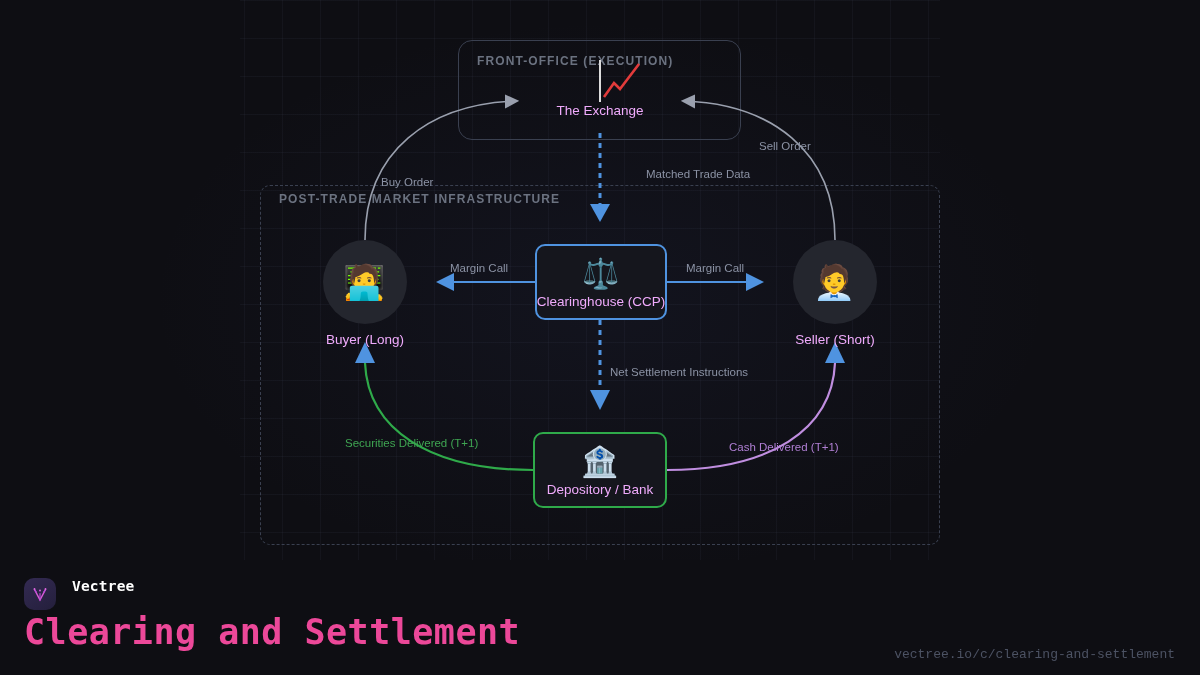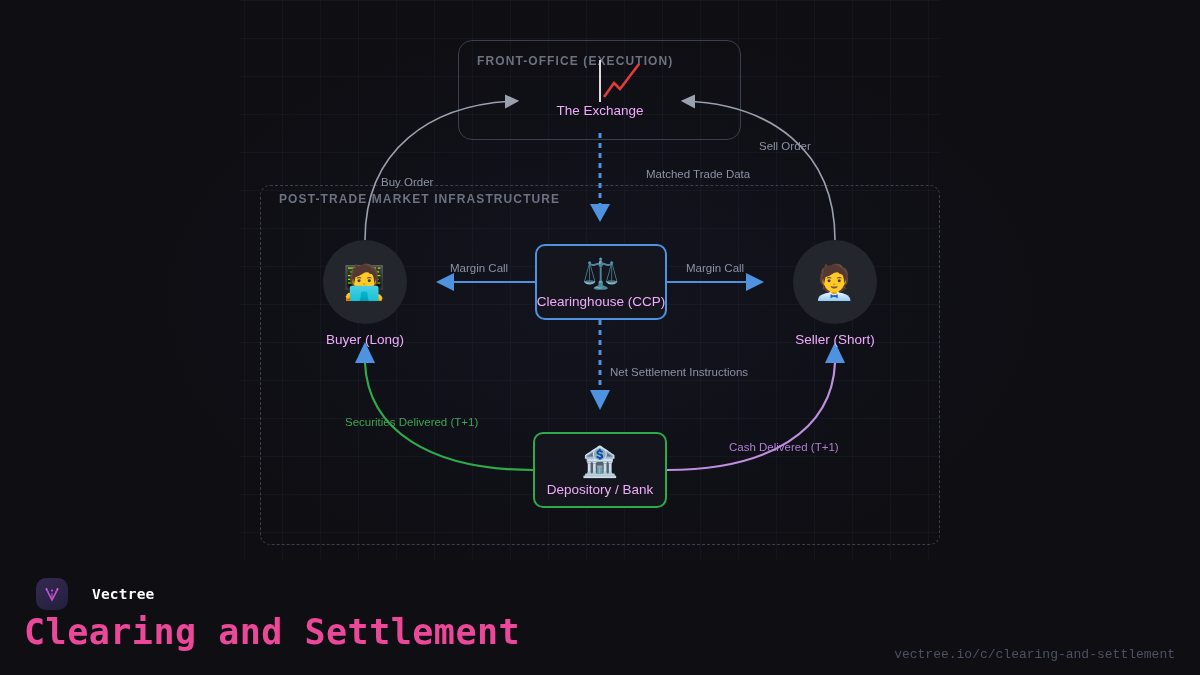--- a/index.html
+++ b/index.html
@@ -103,21 +103,21 @@
     position:absolute; left:0; top:0; right:0; bottom:0;
     background-image:
       linear-gradient(to right, #c9ccd6 1px, transparent 1px),
       linear-gradient(to bottom, #c9ccd6 1px, transparent 1px);
     background-size: 6px 6px;
   }
   .chart-glyph svg { position:absolute; left:0; top:0; }
 
   
   #footer { position: absolute; left: 0; top: 560px; width: 1200px; height: 115px; }
-  #brand-row { position: absolute; left: 36px; top: 18px; display: flex; align-items: center; gap: 24px; }
+  #brand-row { position: absolute; left: 24px; top: 18px; display: flex; align-items: flex-start; gap: 16px; }
   #logo-mark {
     width: 32px; height: 32px; border-radius: 10px;
     background: linear-gradient(145deg, #332a52, #241f3c);
     display: flex; align-items: center; justify-content: center;
   }
   #brand-name {
     font-family: "DejaVu Sans Mono", monospace;
     font-size: 14.5px; font-weight: bold; color: #ffffff;
     letter-spacing: 0.2px;
   }
@@ -180,21 +180,21 @@
     <path d="M 667,470 C 770,470 832,430 835,363" fill="none" stroke="#c08ee0" stroke-width="2.2"></path>
     <path d="M 825,363 L 845,363 L 835,342 Z" fill="#4f93e0"></path>
   </svg>
 
   <div class="edge-label" style="left:381px; top:152px;margin-top:24px;">Buy Order</div>
   <div class="edge-label" style="left:759px; top:140px;">Sell Order</div>
   <div class="edge-label" style="left:610px; top:168px;margin-left:36px;">Matched Trade Data</div>
   <div class="edge-label" style="left:450px; top:262px;">Margin Call</div>
   <div class="edge-label" style="left:686px; top:262px;">Margin Call</div>
   <div class="edge-label" style="left:610px; top:366px;">Net Settlement Instructions</div>
-  <div class="edge-label green" style="left:345px; top:416px;text-align:center;">Securities Delivered (T+1)</div>
+  <div class="edge-label green" style="left:345px; top:437px;text-align:center;">Securities Delivered (T+1)</div>
   <div class="edge-label purple" style="left:729px; top:441px;text-align:right;">Cash Delivered (T+1)</div>
 
   <div class="node" style="left:520px; top:64px; width:160px;">
     <span class="node-emoji">
       <span class="chart-glyph">
         <span class="g"></span>
         <svg width="44" height="40" viewBox="0 0 44 40">
           <polyline points="4,36 14,22 20,28 39,3" fill="none" stroke="#e23b3b" stroke-width="2.6"></polyline>
         </svg>
       </span>

